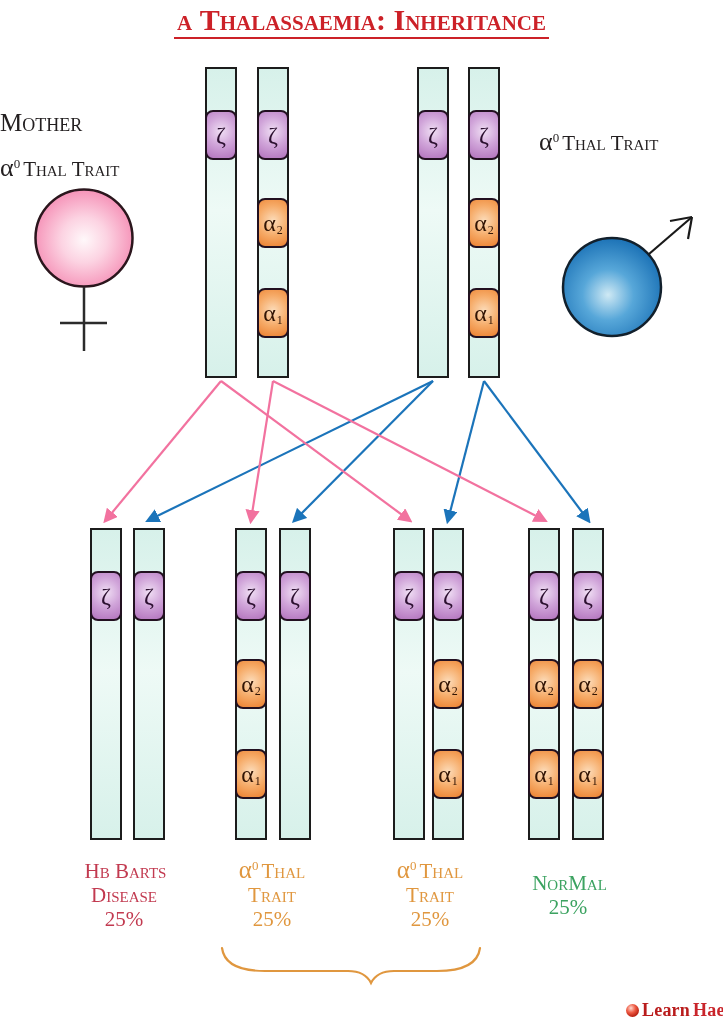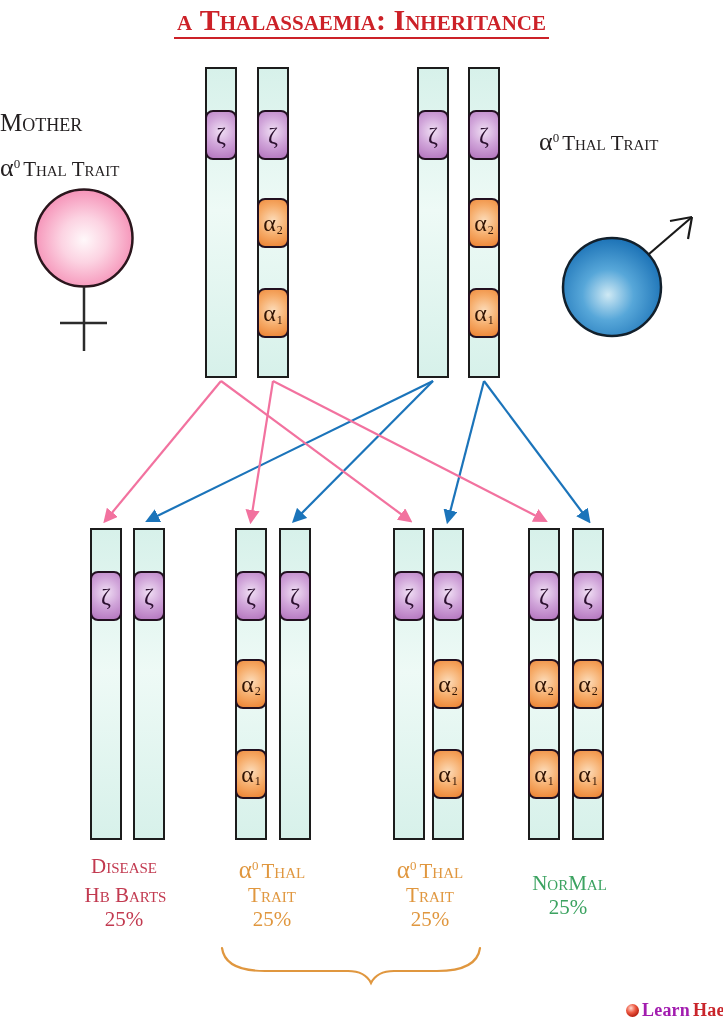--- a/index.html
+++ b/index.html
@@ -35,21 +35,21 @@
 
   .fifty{position:absolute;left:291px;top:990px;width:160px;text-align:center;font-size:25px;}
 
   svg.layer{position:absolute;left:0;top:0;pointer-events:none;}
 
   
   .logo{position:absolute;left:626px;top:1000px;display:flex;align-items:center;gap:3px;
         font-size:18px;font-weight:bold;letter-spacing:0.2px;}
   .logo-dot{width:13px;height:13px;border-radius:50%;
         background:radial-gradient(circle at 38% 32%,#ffd9cf 0%,#ee5a43 38%,#b01708 78%,#8d0f05 100%);}
-  .logo-learn{color:#a21caf;}
+  .logo-learn{color:#b91c1c;}
   .logo-haem{color:#c9252b;}
 </style>
 </head>
 <body>
 
 <div class="stage">
 
   <div class="title-wrap">
     <span class="title-text">α Thalassaemia: Inheritance</span>
   </div>
@@ -214,22 +214,22 @@
       <line x1="433" y1="381" x2="149" y2="520" stroke="#1b74ba" stroke-width="2.2" marker-end="url(#head-father)"></line>
       <line x1="273" y1="381" x2="251" y2="520" stroke="#f2729f" stroke-width="2.2" marker-end="url(#head-mother)"></line>
       <line x1="433" y1="381" x2="295" y2="520" stroke="#1b74ba" stroke-width="2.2" marker-end="url(#head-father)"></line>
       <line x1="221" y1="381" x2="409" y2="520" stroke="#f2729f" stroke-width="2.2" marker-end="url(#head-mother)"></line>
       <line x1="484" y1="381" x2="448" y2="520" stroke="#1b74ba" stroke-width="2.2" marker-end="url(#head-father)"></line>
       <line x1="273" y1="381" x2="544" y2="520" stroke="#f2729f" stroke-width="2.2" marker-end="url(#head-mother)"></line>
       <line x1="484" y1="381" x2="588" y2="520" stroke="#1b74ba" stroke-width="2.2" marker-end="url(#head-father)"></line>
     </svg>
 
   <div class="glabel" style="left: 44px; top: 854px; color: rgb(194, 58, 80);">
+    <div><span class="ga"></span><sup></sup><span>Hb Barts</span></div>
     <div>Disease</div>
-    <div><span class="ga"></span><sup></sup><span>Hb Barts</span></div>
     <div>25%</div>
   </div>
   <div class="glabel" style="left: 192px; top: 854px; color: rgb(224, 151, 63);">
     <div><span class="ga">α</span><sup>0</sup><span>Thal</span></div>
     <div>Trait</div>
     <div>25%</div>
   </div>
   <div class="glabel" style="left: 350px; top: 854px; color: rgb(224, 151, 63);">
     <div><span class="ga">α</span><sup>0</sup><span>Thal</span></div>
     <div>Trait</div>

